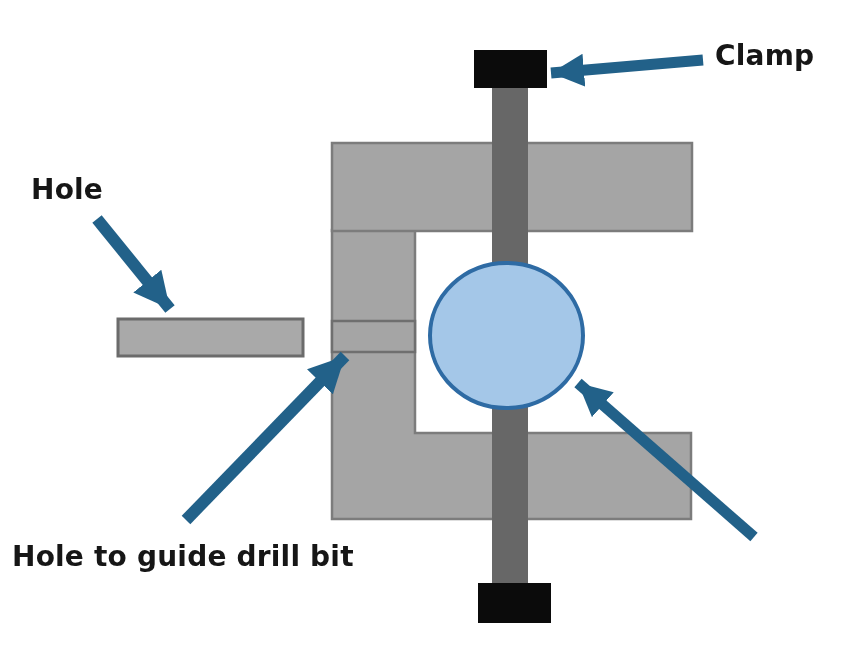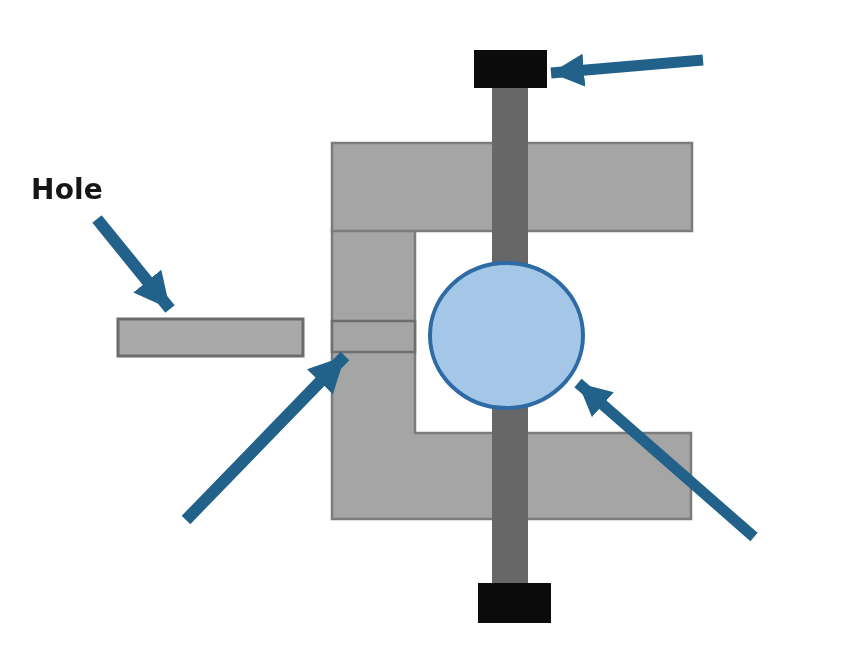--- a/index.html
+++ b/index.html
@@ -73,16 +73,18 @@
     <rect class="blk" x="478" y="583" width="73" height="40"></rect>
 
     <line class="arrow" x1="703" y1="60" x2="551" y2="73" marker-end="url(#ah)"></line>
     <line class="arrow thick" x1="97" y1="219" x2="170" y2="309" marker-end="url(#ah)"></line>
     <line class="arrow thick" x1="186" y1="520" x2="345" y2="356" marker-end="url(#ah)"></line>
     <line class="arrow" x1="754" y1="537" x2="578" y2="383" marker-end="url(#ah)"></line>
   </svg>
 
   <div class="diagram-label label-drill">Hole</div>
 
+  <div class="diagram-label label-clamp">Clamp</div>
 
+  <div class="diagram-label label-hole">Hole to guide drill bit</div>
 
 
 </div>
 
 </body></html>

